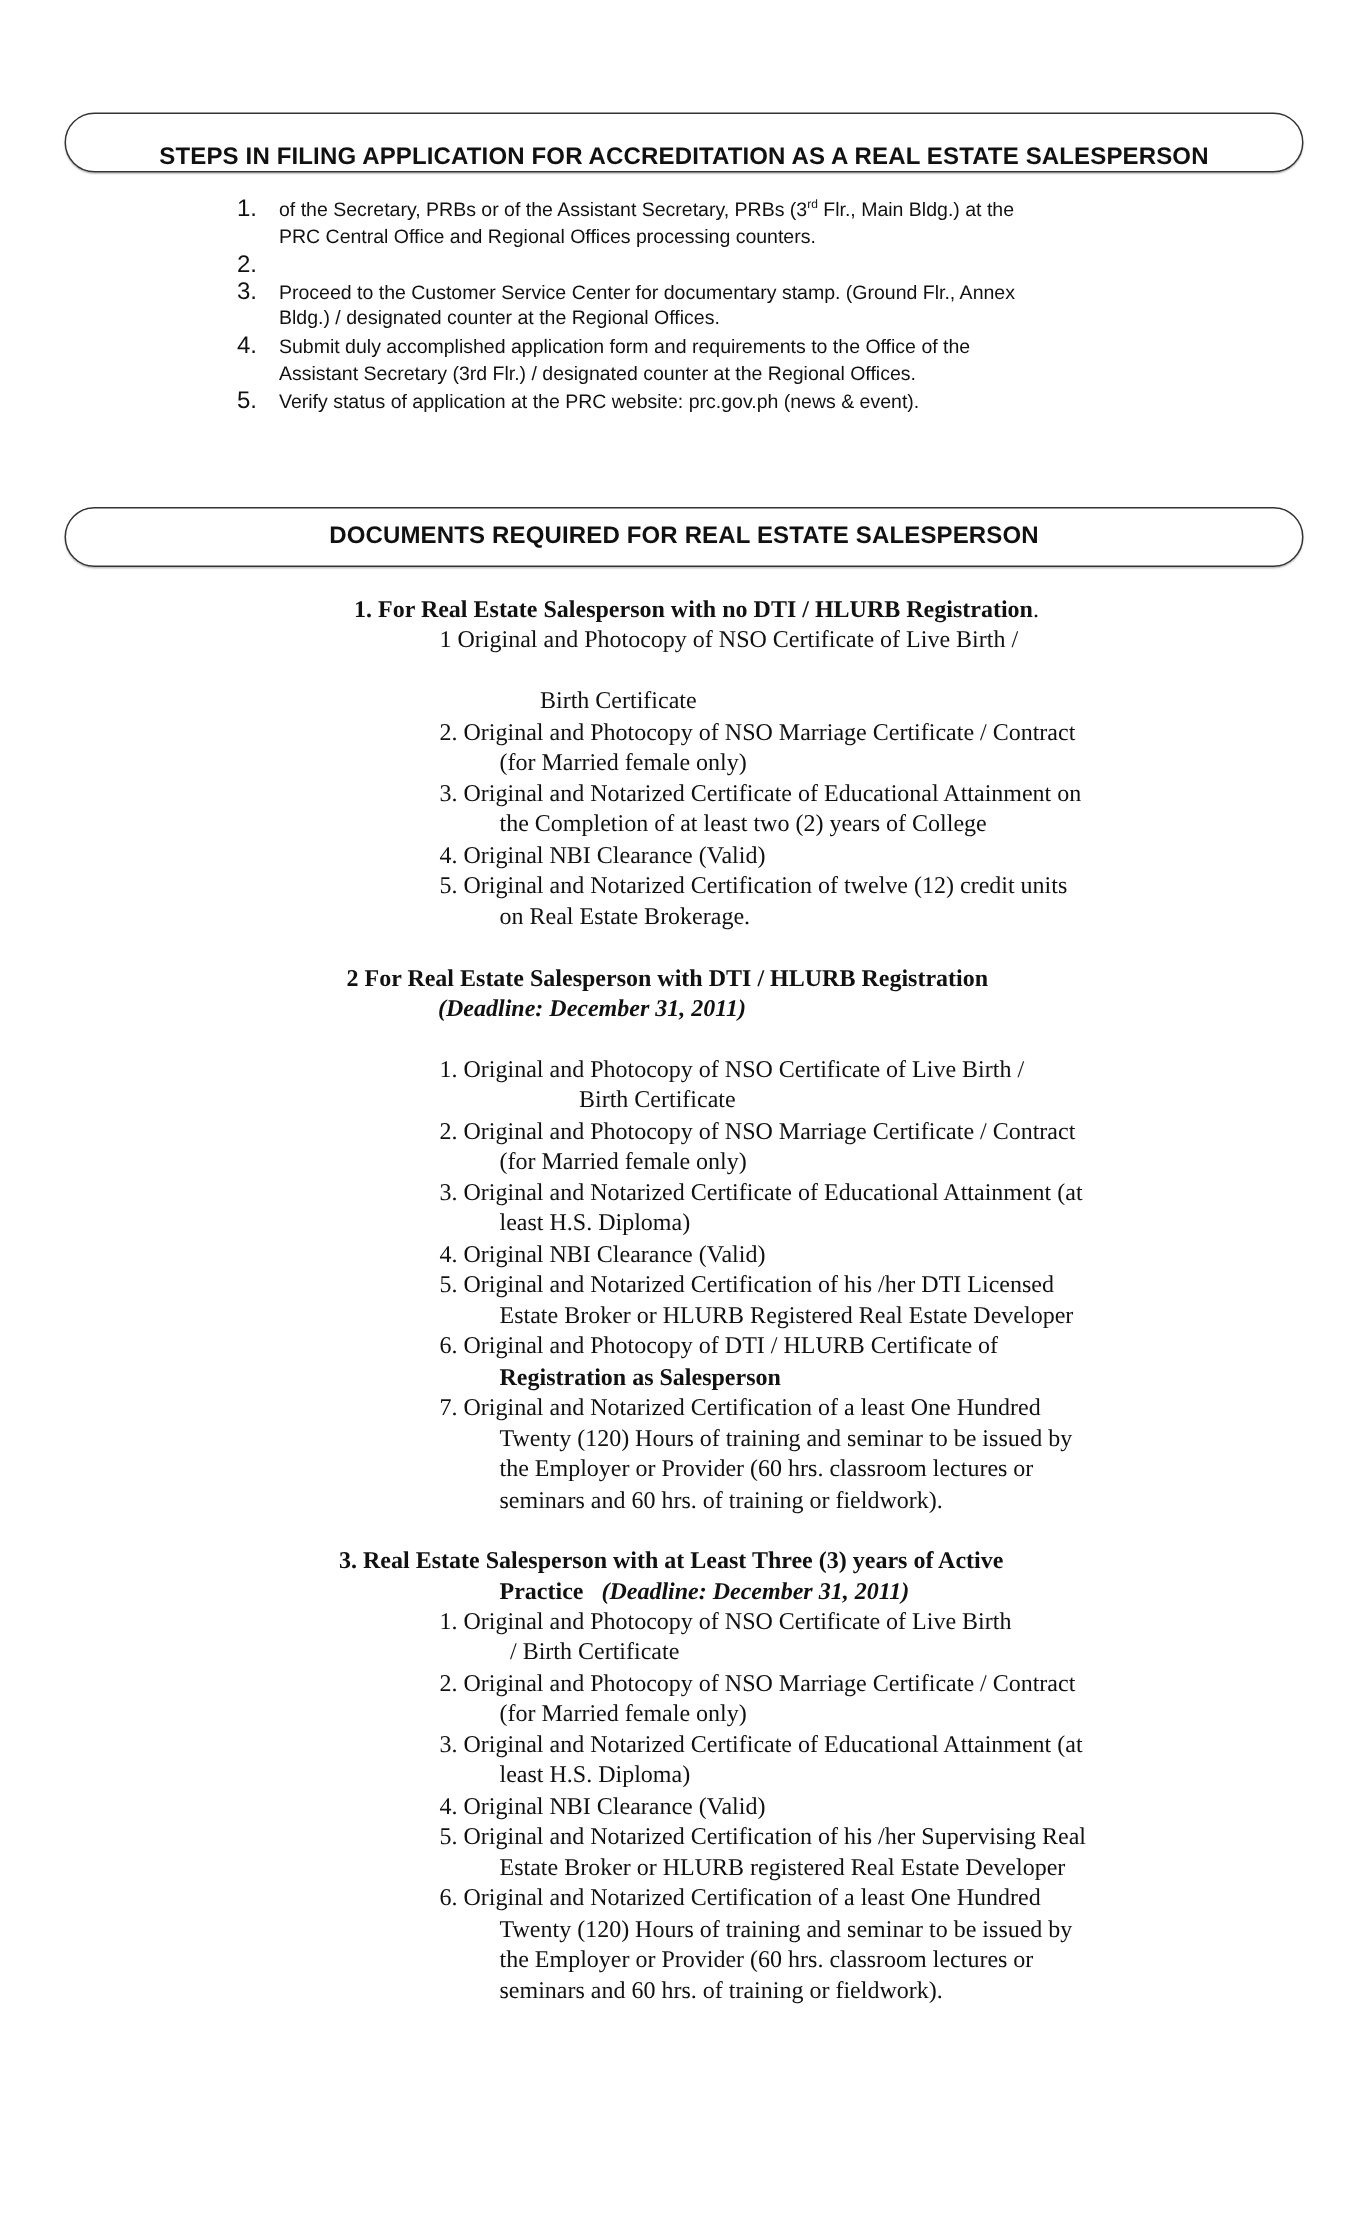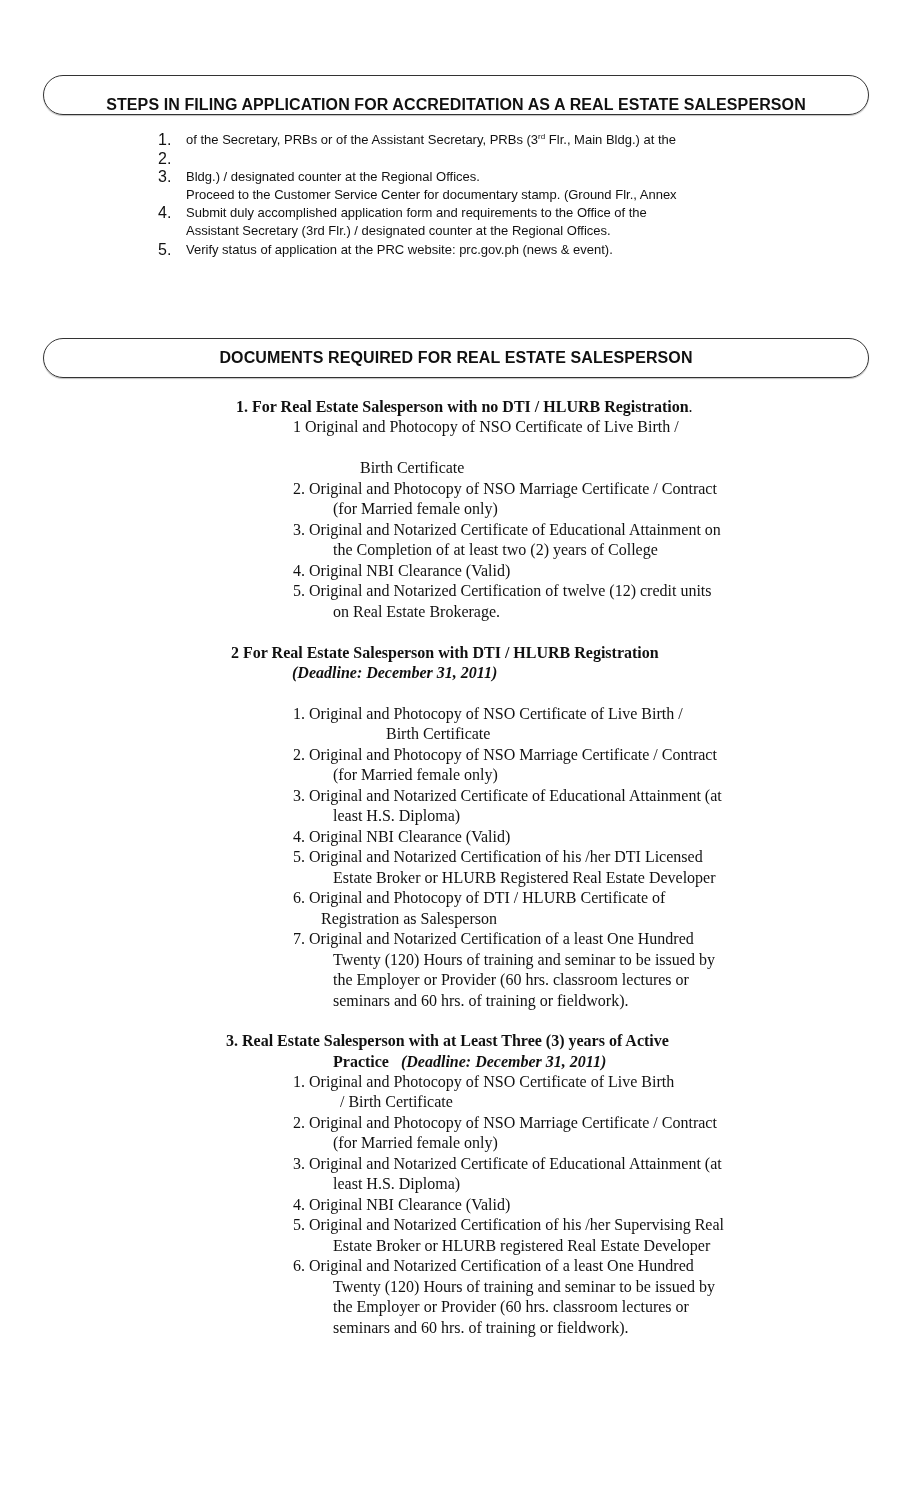--- a/index.html
+++ b/index.html
@@ -27,32 +27,33 @@
 
 <div class="banner" style="top:75px;align-items:flex-end;">
   <span>STEPS IN FILING APPLICATION FOR ACCREDITATION AS A REAL ESTATE SALESPERSON</span>
 </div>
 
 <div class="steps">
   <div class="step">
     <div class="step-num">1.</div>
     <div class="step-text">
       <div><span>of the Secretary, PRBs or of the Assistant Secretary, PRBs (3</span><sup>rd</sup><span> Flr., Main Bldg.) at the</span></div>
+      <div>PRC Central Office and Regional Offices  processing counters.</div>
     </div>
   </div>
   <div class="step">
     <div class="step-num">2.</div>
     <div class="step-text">
     </div>
   </div>
   <div class="step">
     <div class="step-num">3.</div>
     <div class="step-text">
+      <div>Proceed to the Customer Service Center for documentary stamp. (Ground Flr., Annex</div>
       <div>Bldg.) / designated counter at the Regional Offices.</div>
-      <div>Proceed to the Customer Service Center for documentary stamp. (Ground Flr., Annex</div>
     </div>
   </div>
   <div class="step">
     <div class="step-num">4.</div>
     <div class="step-text">
       <div>Submit duly accomplished application form and requirements to the Office of the</div>
       <div>Assistant Secretary (3rd Flr.) / designated counter at the Regional Offices.</div>
     </div>
   </div>
   <div class="step">
@@ -88,21 +89,21 @@
   <div class="line" style="left:293px; top:705px;">1. Original and Photocopy of NSO Certificate of Live Birth /</div>
   <div class="line" style="left:386px; top:725px;">Birth Certificate</div>
   <div class="line" style="left:293px; top:746px;"> 2. Original and Photocopy of NSO Marriage Certificate / Contract</div>
   <div class="line" style="left:333px; top:766px;">(for Married female only)</div>
   <div class="line" style="left:293px; top:787px;">3. Original and Notarized Certificate of Educational Attainment (at</div>
   <div class="line" style="left:333px; top:807px;">least H.S. Diploma)</div>
   <div class="line" style="left:293px; top:828px;">4. Original NBI Clearance (Valid)</div>
   <div class="line" style="left:293px; top:848px;">5. Original and Notarized Certification of his /her DTI Licensed</div>
   <div class="line" style="left:333px; top:869px;">Estate Broker or HLURB Registered Real Estate Developer</div>
   <div class="line" style="left:293px; top:889px;">6. Original and Photocopy of DTI / HLURB Certificate of</div>
-  <div class="line" style="left:321px; top:910px;">Registration as Salesperson</div>
+  <div class="line" style="left:333px; top:910px;font-weight:bold;">Registration as Salesperson</div>
   <div class="line" style="left:293px; top:930px;">7. Original and Notarized Certification of a least One Hundred</div>
   <div class="line" style="left:333px; top:951px;">Twenty (120) Hours of training and seminar to be issued by</div>
   <div class="line" style="left:333px; top:971px;">the Employer or Provider (60 hrs. classroom lectures or</div>
   <div class="line" style="left:333px; top:992px;">seminars and 60 hrs. of training or fieldwork).</div>
 </div>
 
 <div class="serif">
   <div class="line bold" style="left:226px; top:1032px;">3. Real Estate Salesperson with at Least Three (3) years of Active</div>
   <div class="line" style="left:333px; top:1053px;">
     <span class="bold">Practice</span>&nbsp;&nbsp;&nbsp;<span class="ital">(Deadline: December 31, 2011)</span>

